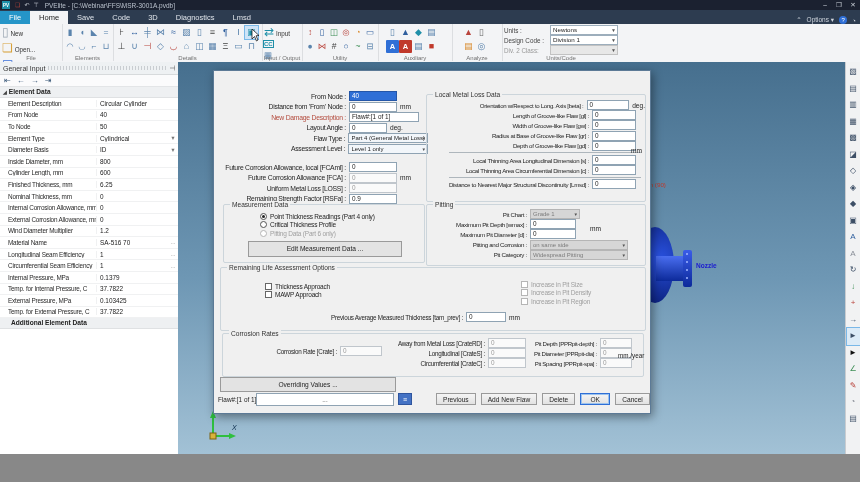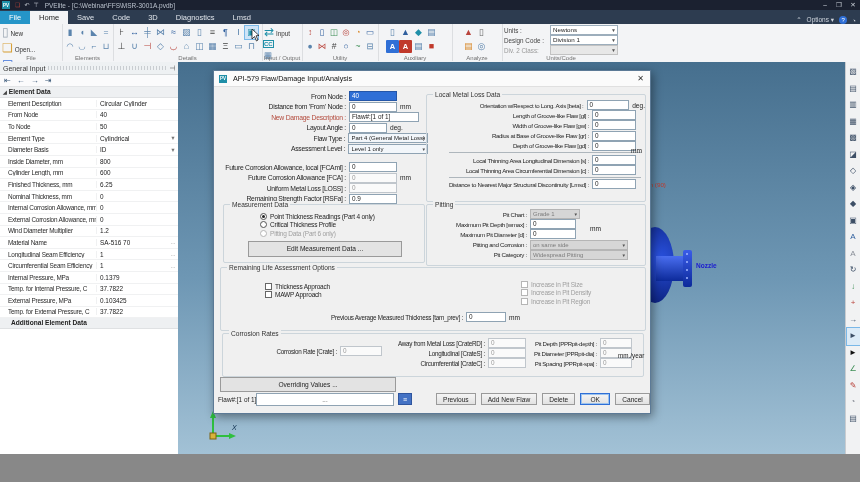--- a/index.html
+++ b/index.html
@@ -480,25 +480,20 @@
       <span style="color: rgb(61, 79, 102);">→</span>
       <span class="sel" style="color: rgb(61, 79, 102);">►</span>
       <span style="color: rgb(17, 17, 17);">►</span>
       <span style="color: rgb(63, 143, 87);">∠</span>
       <span style="color: rgb(185, 68, 60);">✎</span>
       <span style="color: rgb(138, 143, 152);">◔</span>
       <span style="color: rgb(61, 79, 102);">▤</span>
     </div>
 
   <div id="dialog">
-    <div id="dlg-title">
-      <span class="pvlogo">PV</span>
-      <span id="dlg-title-text">API-579 Flaw/Damage Input/Analysis</span>
-      <span id="dlg-close">✕</span>
-    </div>
 
     <div id="dlg-leftcol">
         <div class="frow">
           <span class="flabel">From Node :</span>
           <span class="fbox num selected"><span>40</span></span>
         </div>
         <div class="frow">
           <span class="flabel">Distance from 'From' Node :</span>
           <span class="fbox num"><span>0</span></span>
           <span class="funit">mm</span>

